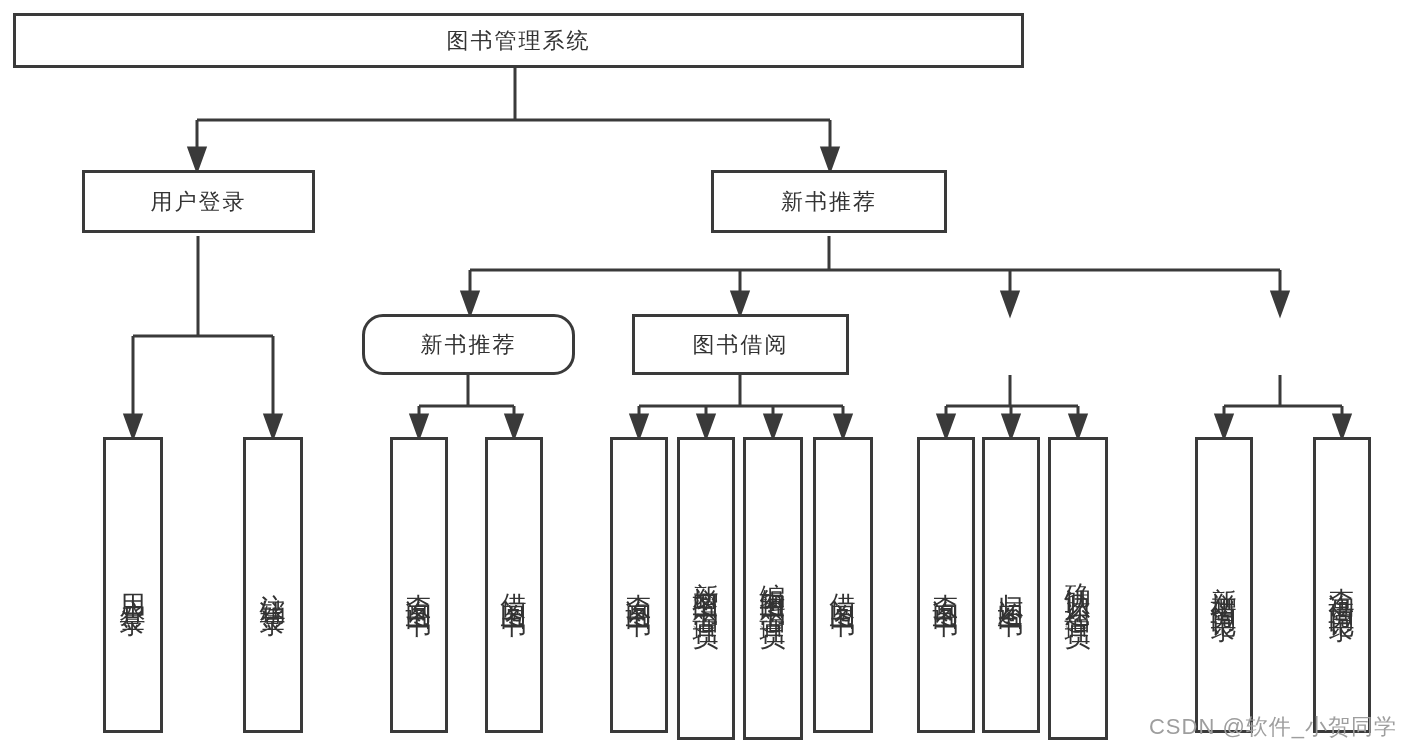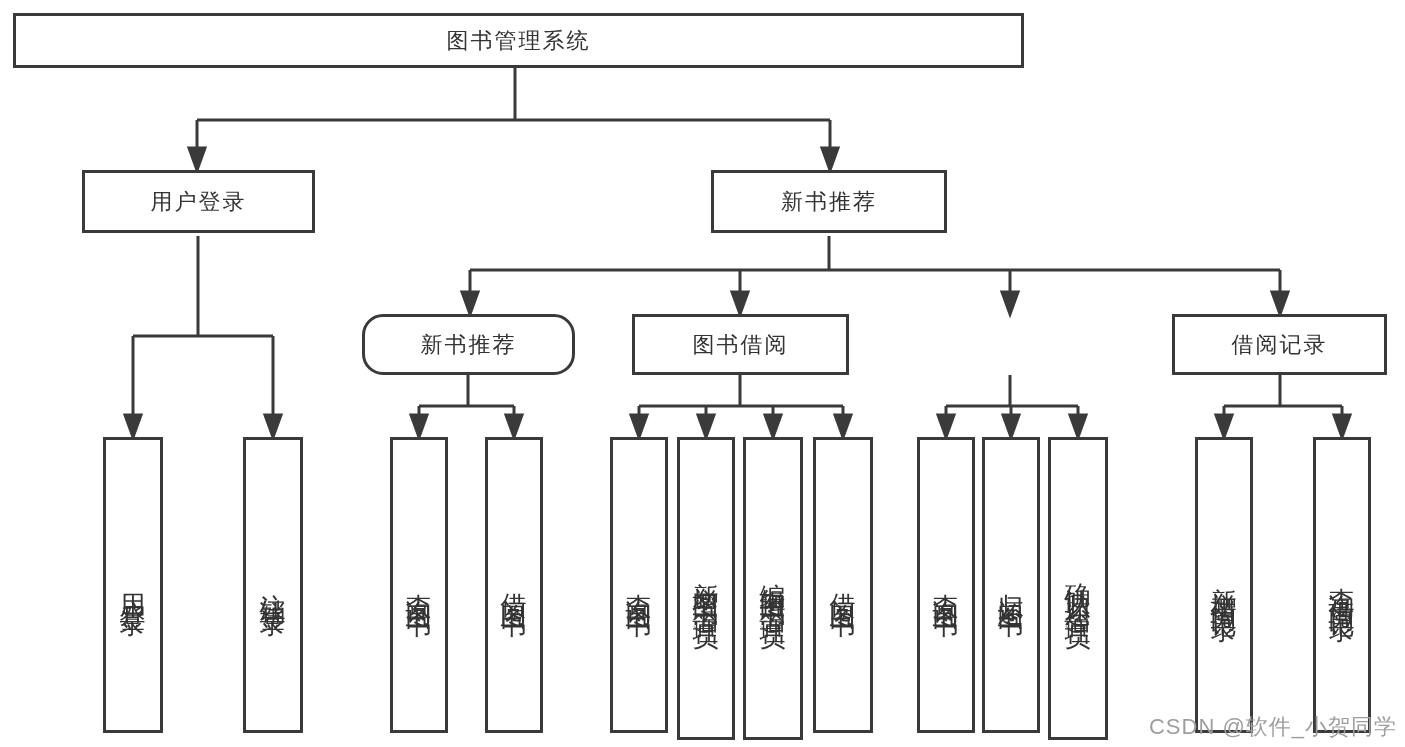--- a/index.html
+++ b/index.html
@@ -106,21 +106,20 @@
     </g>
   </svg>
 
   <div class="node h-node" style="left:13px; top:13px; width:1011px; height:55px;">图书管理系统</div>
 
   <div class="node h-node" style="left:82px; top:170px; width:233px; height:63px;">用户登录</div>
   <div class="node h-node" style="left:711px; top:170px; width:236px; height:63px;">新书推荐</div>
 
   <div class="node h-node" style="left:362px; top:314px; width:213px; height:61px;border-radius:21px;">新书推荐</div>
   <div class="node h-node" style="left:632px; top:314px; width:217px; height:61px;font-family:Liberation Serif, serif;">图书借阅</div>
-  <div class="node h-node" style="left:1172px; top:314px; width:215px; height:61px;">借阅记录</div>
 
   <div class="node v-node" style="left:103px; top:437px; width:60px; height:296px;">
     <span>用户登录</span>
   </div>
   <div class="node v-node" style="left:243px; top:437px; width:60px; height:296px;">
     <span>注销登录</span>
   </div>
 
   <div class="node v-node" style="left:390px; top:437px; width:58px; height:296px;">
     <span>查询图书</span>

